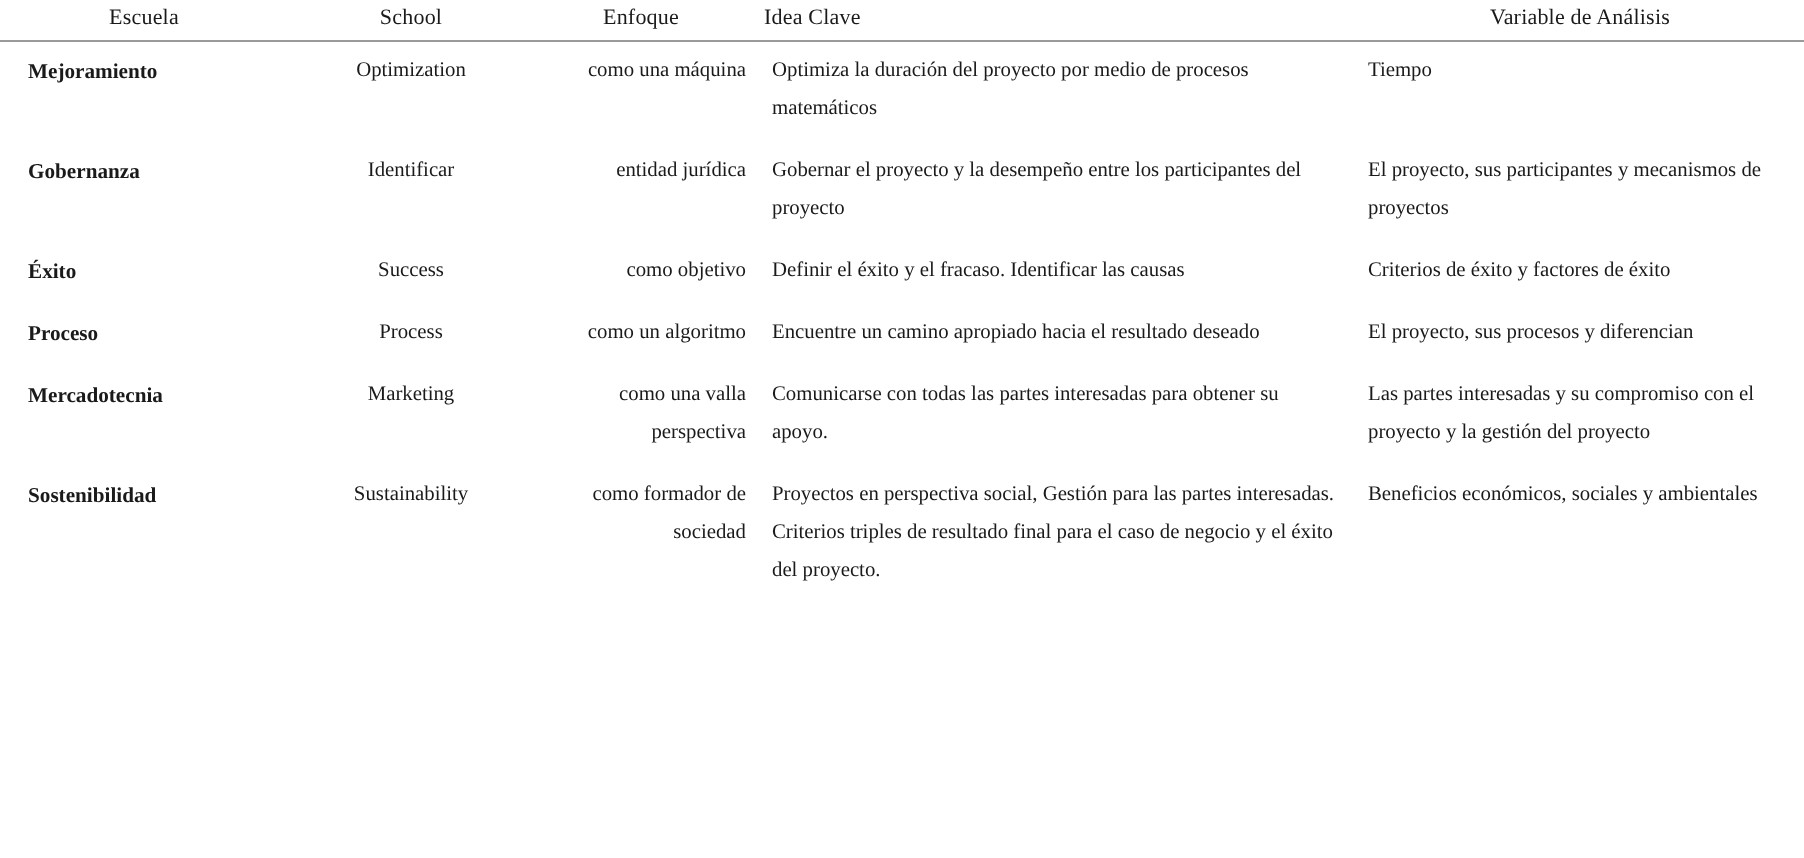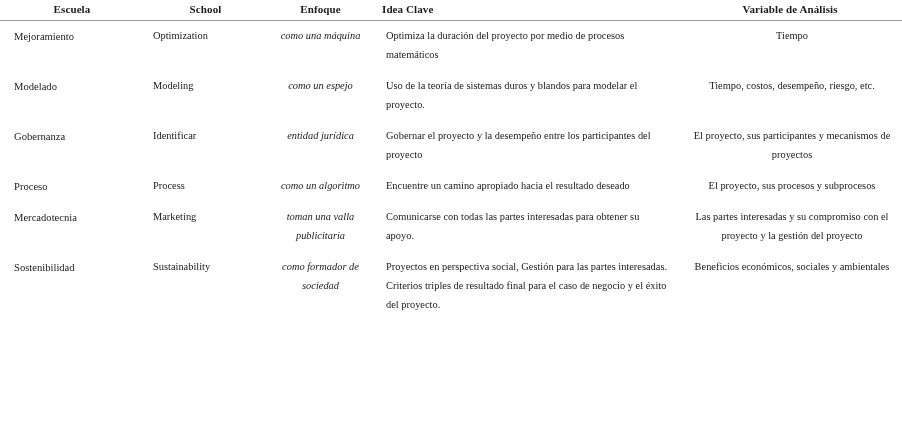--- a/index.html
+++ b/index.html
@@ -33,60 +33,58 @@
 
   
   col.c-escuela   { width: 148px; }
   col.c-school    { width: 115px; }
   col.c-enfoque   { width: 115px; }
   col.c-idea      { width: 300px; }
   col.c-variable  { width: 224px; }
 
   
   thead th {
-    font-weight: bold;
+    font-weight: normal;
     font-size: 11px;
     text-align: center;
     padding: 3px 4px 5px 4px;
     vertical-align: bottom;
     border-bottom: 1.1px solid #9a9a9a;
     letter-spacing: 0.1px;
     white-space: nowrap;
   }
   thead th.h-escuela { text-align: center; padding-left: 0; }
   thead th.h-idea    { text-align: left; }
 
   
   tbody td {
     vertical-align: top;
     padding: 6px 5px 6px 5px;
     line-height: 1.82;
     font-size: 10.4px;
   }
   tbody td.t-escuela {
-    font-weight: normal;
+    font-weight: bold;
     text-align: left;
     padding-left: 14px;
     white-space: nowrap;
     font-size: 10.6px;
   }
   tbody td.t-school {
-    text-align: left;
+    text-align: center;
   }
   tbody td.t-enfoque {
-    text-align: center;
-    font-style: italic;
+    text-align: right;
   }
   tbody td.t-idea {
     text-align: left;
     padding-left: 8px;
     padding-right: 10px;
   }
   tbody td.t-variable {
-    text-align: center;
     padding-left: 6px;
     padding-right: 2px;
   }
 
   tbody tr { background: transparent; }
 </style>
 </head>
 <body>
 
 <div class="table-wrap">
@@ -110,52 +108,52 @@
     <tbody>
 
       <tr>
         <td class="t-escuela">Mejoramiento</td>
         <td class="t-school">Optimization</td>
         <td class="t-enfoque">como una máquina</td>
         <td class="t-idea">Optimiza la duración del proyecto por medio de procesos matemáticos</td>
         <td class="t-variable">Tiempo</td>
       </tr>
 
-      <tr>
-        <td class="t-escuela">Modelado</td>
-        <td class="t-school">Modeling</td>
-        <td class="t-enfoque">como un espejo</td>
-        <td class="t-idea">Uso de la teoría de sistemas duros y blandos para modelar el proyecto.</td>
-        <td class="t-variable">Tiempo, costos, desempeño, riesgo, etc.</td>
-      </tr>
 
       <tr>
         <td class="t-escuela">Gobernanza</td>
         <td class="t-school">Identificar</td>
         <td class="t-enfoque">entidad jurídica</td>
         <td class="t-idea">Gobernar el proyecto y la desempeño entre los participantes del proyecto</td>
         <td class="t-variable">El proyecto, sus participantes y mecanismos de proyectos</td>
       </tr>
 
 
+      <tr>
+        <td class="t-escuela">Éxito</td>
+        <td class="t-school">Success</td>
+        <td class="t-enfoque">como objetivo</td>
+        <td class="t-idea">Definir el éxito y el fracaso. Identificar las causas</td>
+        <td class="t-variable">Criterios de éxito y factores de éxito</td>
+      </tr>
 
 
       <tr>
         <td class="t-escuela">Proceso</td>
         <td class="t-school">Process</td>
         <td class="t-enfoque">como un algoritmo</td>
         <td class="t-idea">Encuentre un camino apropiado hacia el resultado deseado</td>
-        <td class="t-variable">El proyecto, sus procesos y subprocesos</td>
+        <td class="t-variable">El proyecto, sus procesos y diferencian</td>
       </tr>
 
 
       <tr>
         <td class="t-escuela">Mercadotecnia</td>
         <td class="t-school">Marketing</td>
-        <td class="t-enfoque">toman una valla publicitaria</td>
+        <td class="t-enfoque">como una valla perspectiva</td>
         <td class="t-idea">Comunicarse con todas las partes interesadas para obtener su apoyo.</td>
         <td class="t-variable">Las partes interesadas y su compromiso con el proyecto y la gestión del proyecto</td>
       </tr>
 
       <tr>
         <td class="t-escuela">Sostenibilidad</td>
         <td class="t-school">Sustainability</td>
         <td class="t-enfoque">como formador de sociedad</td>
         <td class="t-idea">Proyectos en perspectiva social, Gestión para las partes interesadas. Criterios triples de resultado final para el caso de negocio y el éxito del proyecto.</td>
         <td class="t-variable">Beneficios económicos, sociales y ambientales</td>

